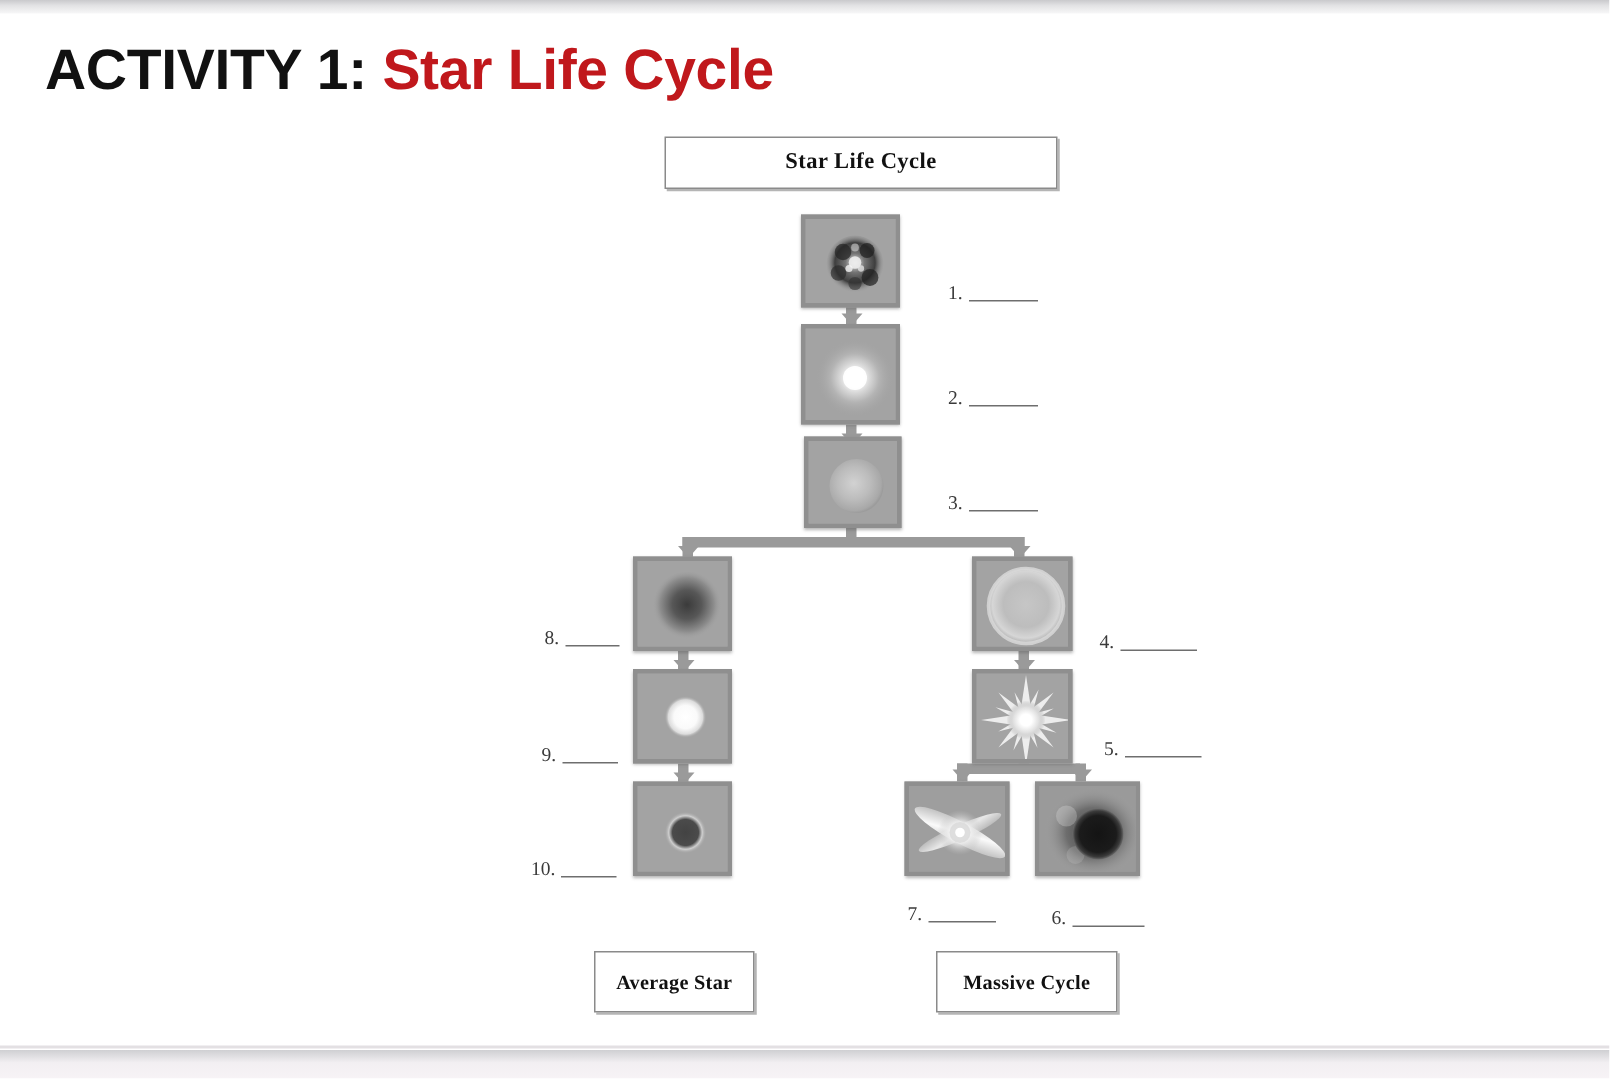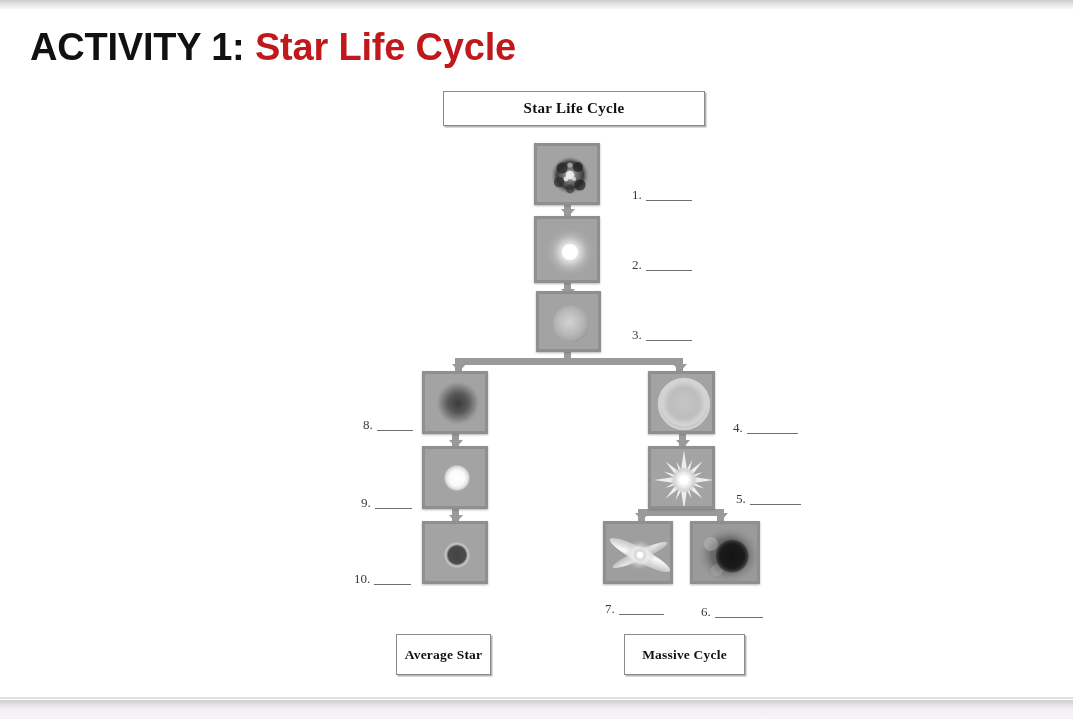--- a/index.html
+++ b/index.html
@@ -428,21 +428,21 @@
     </div>
     <div class="blank" style="left:361px; top:496px;">
       <span class="num">9.</span>
       <span class="line" style="width:37px;"></span>
     </div>
     <div class="blank" style="left:354px; top:572px;">
       <span class="num">10.</span>
       <span class="line" style="width:37px;"></span>
     </div>
 
-    <div class="cat-box" style="left:396px; top:634px; width:95px; height:41px;">
+    <div class="cat-box" style="left:396px; top:634px; width:107px; height:41px;">
       <span>Average Star</span>
     </div>
     <div class="cat-box" style="left:624px; top:634px; width:121px; height:41px;">
       <span>Massive Cycle</span>
     </div>
 
   </div>
 </div>
 
 </body></html>

